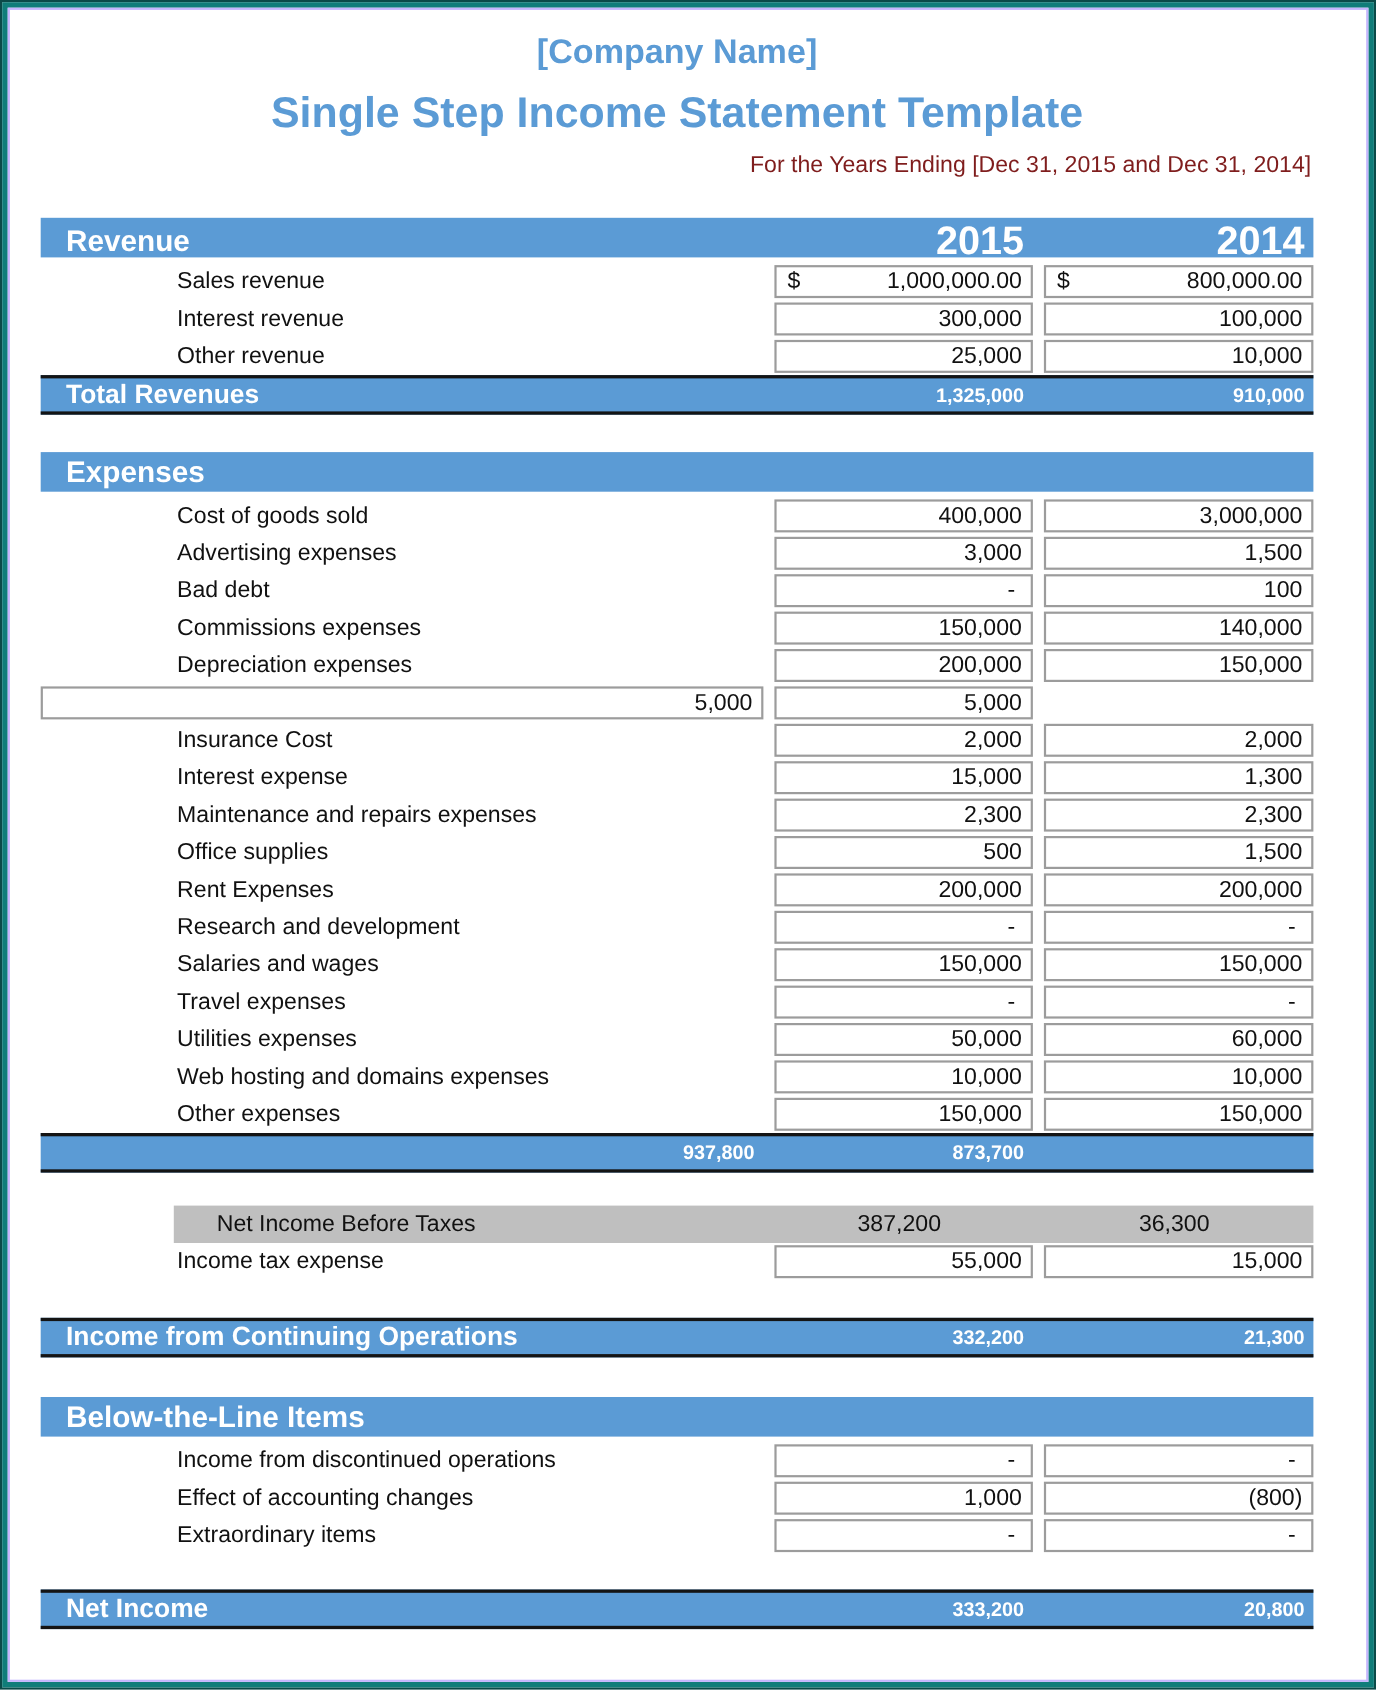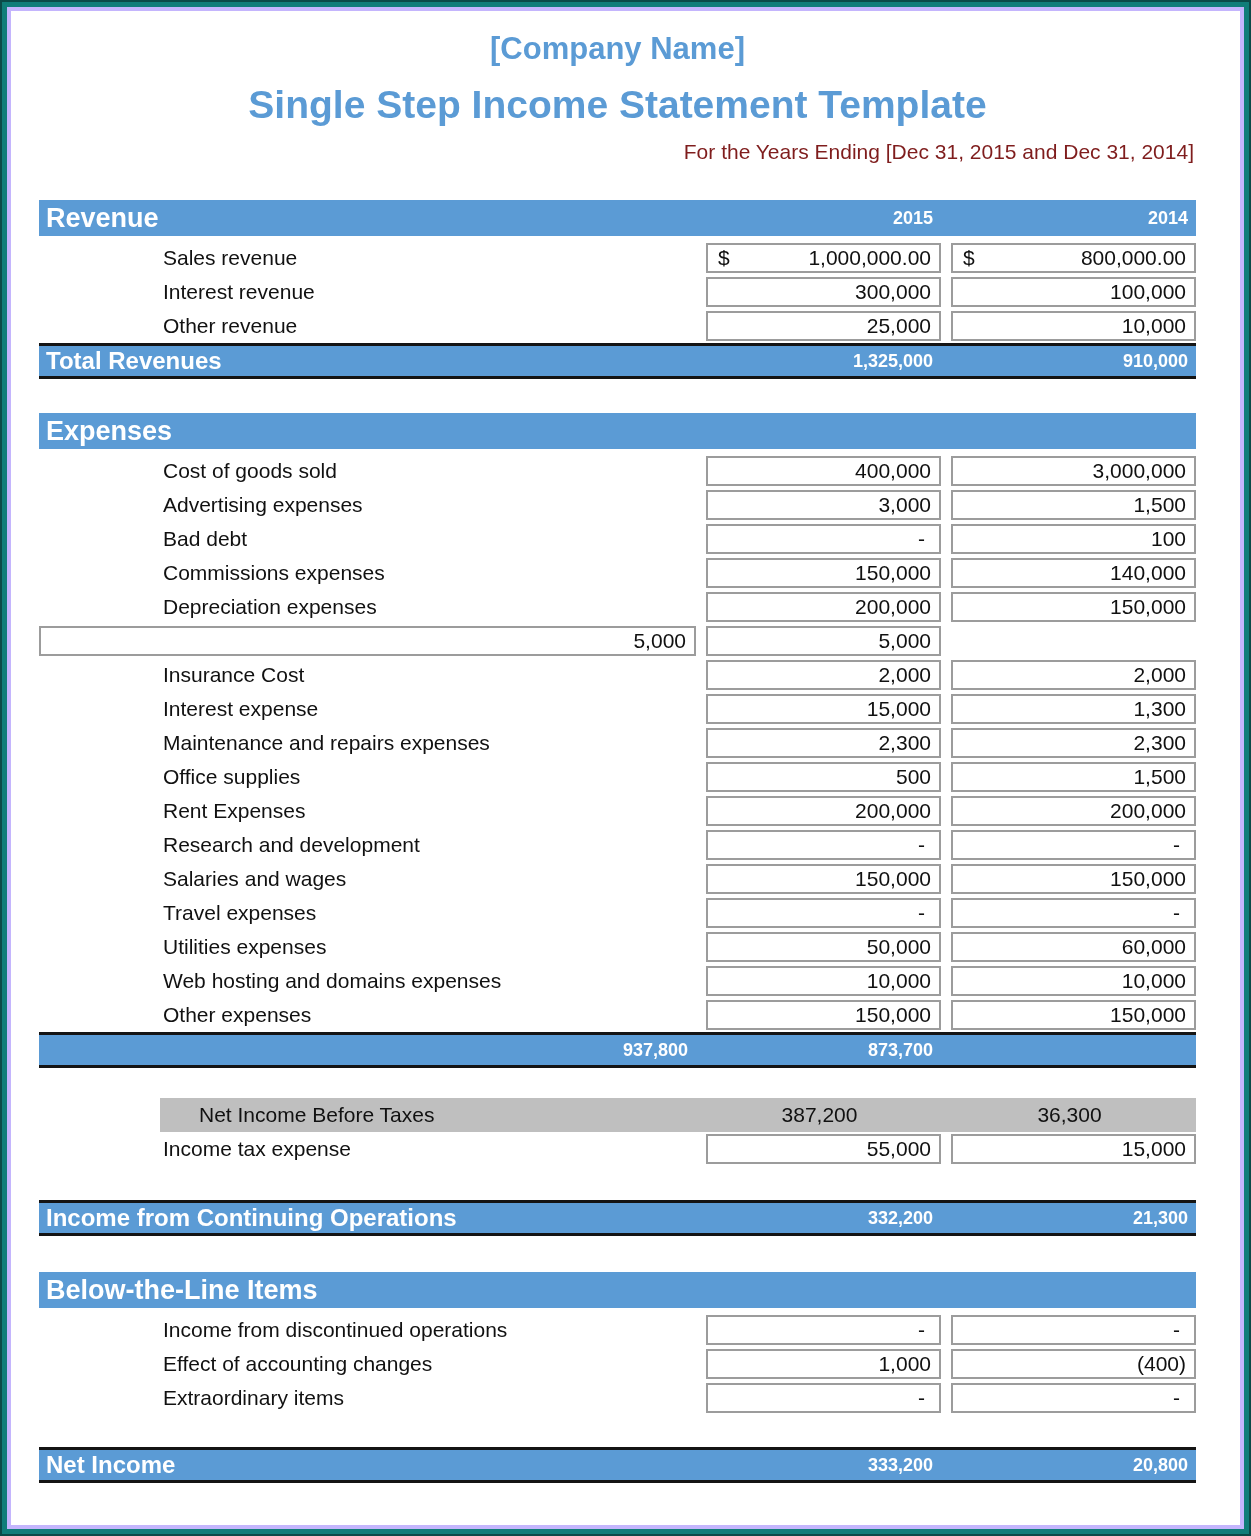--- a/index.html
+++ b/index.html
@@ -4,35 +4,35 @@
 <style>
   html,body{margin:0;padding:0;}
   body{
     width:1251px;height:1536px;position:relative;background:#fff;
     font-family:"Liberation Sans",sans-serif;color:#111;
     -webkit-font-smoothing:antialiased;
   }
   
   .frame-outer{position:absolute;inset:0;border:2px solid #0b4a48;box-sizing:border-box;}
   .frame-mid{position:absolute;inset:0;border:5px solid #107d79;box-sizing:border-box;}
-  .frame-in{position:absolute;inset:0;border:4px solid #c4b5fd;box-sizing:border-box;overflow:hidden;}
+  .frame-in{position:absolute;inset:0;border:2px solid #c4b5fd;box-sizing:border-box;overflow:hidden;}
 
   .content{margin:20px 0 0 28px;width:1157px;}
 
   .doc-title{text-align:center;font-size:31px;font-weight:bold;letter-spacing:0px;}
   .doc-subtitle{margin-top:16px;text-align:center;font-size:39px;font-weight:bold;}
   .period-line{margin-top:13px;text-align:right;font-size:21px;color:#7f1d1d;padding-right:2px;}
 
   
   .bar{
     height:36px;background:#5b9bd5;color:#fff;font-weight:bold;
     display:grid;grid-template-columns:657px 235px 245px;column-gap:10px;align-items:center;
   }
-  .bar .bar-label{padding-left:7px;font-size:27px;white-space:nowrap;}
-  .bar .bar-val{text-align:right;padding-right:8px;font-size:18px;}
+  .bar .bar-label{padding-left:7px;font-size:27px;white-space:nowrap;margin-left:16px;}
+  .bar .bar-val{text-align:right;padding-right:8px;font-size:36px;}
   .total-bar{height:30px;border-top:3px solid #141414;border-bottom:3px solid #141414;}
   .total-bar .bar-label{font-size:24px;}
   .total-bar .bar-val{font-size:18px;}
 
   
   .row{
     display:grid;grid-template-columns:657px 235px 245px;column-gap:10px;
     height:34px;align-items:center;
   }
   .row-label{padding-left:124px;font-size:21px;white-space:nowrap;}
@@ -322,21 +322,21 @@
         <div class="cell dash">
                 <span class="val">-</span>
               </div>
       </div>
       <div class="row">
         <div class="row-label">Effect of accounting changes</div>
         <div class="cell">
                 <span class="val">1,000</span>
               </div>
         <div class="cell">
-                <span class="val">(400)</span>
+                <span class="val">(800)</span>
               </div>
       </div>
       <div class="row">
         <div class="row-label">Extraordinary items</div>
         <div class="cell dash">
                 <span class="val">-</span>
               </div>
         <div class="cell dash">
                 <span class="val">-</span>
               </div>

